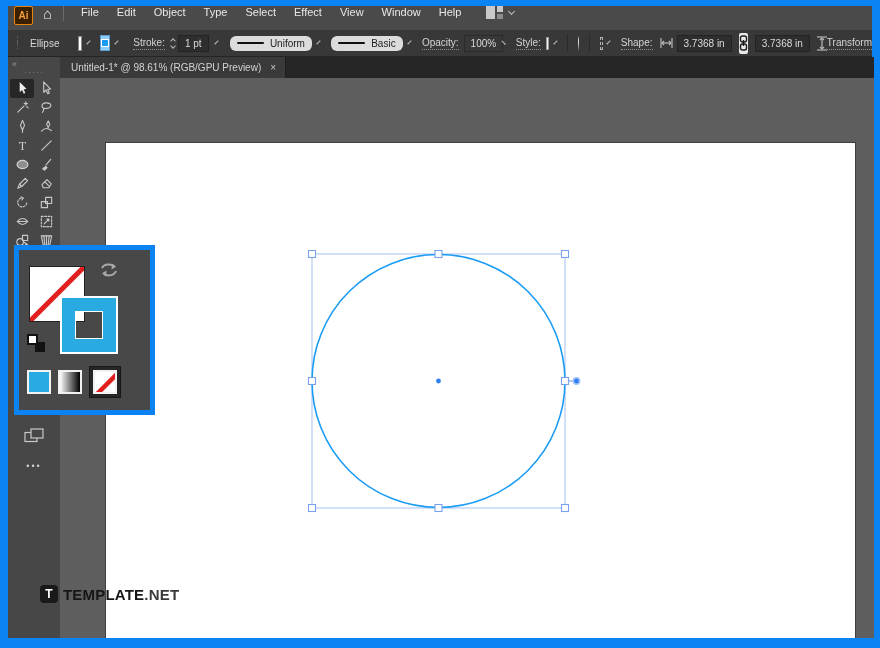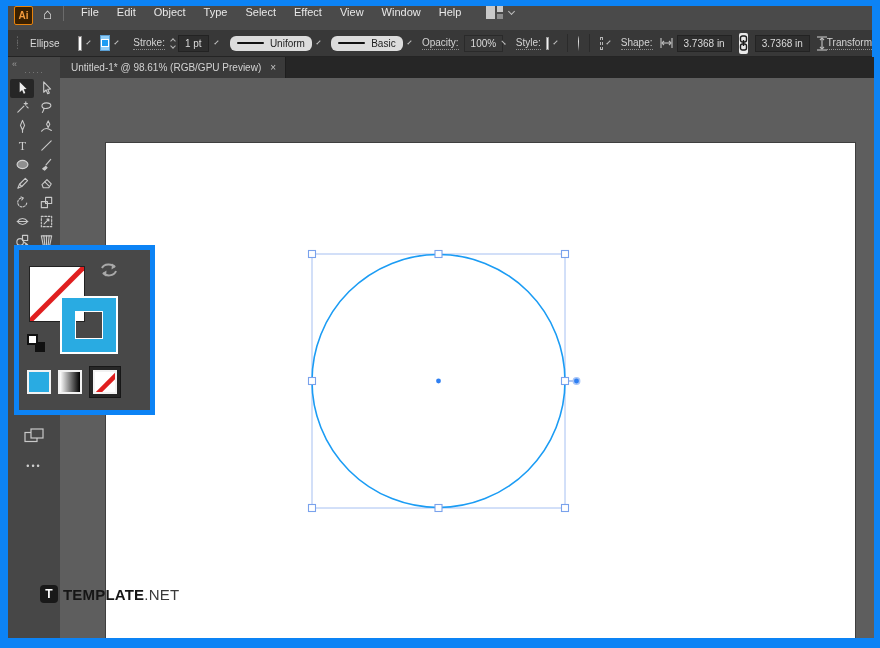--- a/index.html
+++ b/index.html
@@ -100,21 +100,21 @@
   .mode-none-wrap { background:#262626; border:1px solid #171717; padding:3px; }
   .mode-none { background:#fff; }
   .mode-none svg { position:absolute; inset:-2px; }
 
   
   .watermark { position:absolute; left:40px; top:585px; display:flex; align-items:center; gap:5px; }
   .wm-badge { width:18px; height:18px; background:#191919; border-radius:4px; color:#fff;
     font-size:12px; font-weight:bold; display:flex; align-items:center; justify-content:center; }
   .wm-text { font-size:15px; letter-spacing:0.2px; color:#161616; }
   .wm-text b { font-weight:bold; }
-  .wm-text span.tld { font-weight:normal; color:#3a3a3a; }
+  .wm-text span.tld { font-weight:bold; color:#3a3a3a; }
 </style>
 </head>
 <body>
 
 <div class="frame">
 
   <div class="menubar">
     <div class="ai-logo">Ai</div>
     <div class="home-ico">⌂</div>
     <div class="mb-sep"></div>

